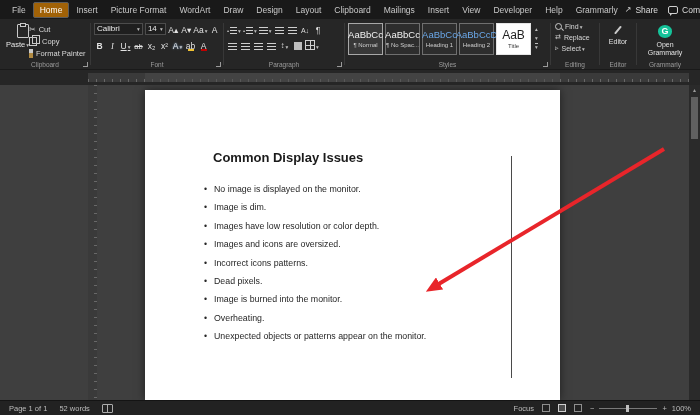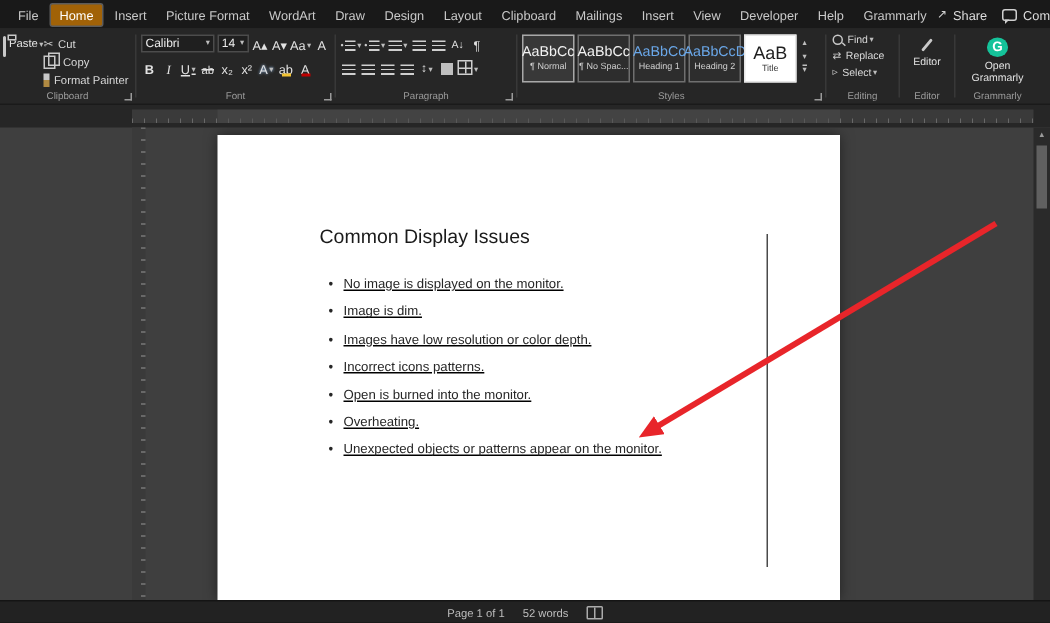--- a/index.html
+++ b/index.html
@@ -22,21 +22,21 @@
           border-bottom:1px solid #1a1a1a;box-sizing:border-box;z-index:4;}
   .rgroup{position:relative;height:100%;box-sizing:border-box;padding:2px 2px 11px 2px;flex:0 0 auto;}
   .glabel{position:absolute;bottom:1px;left:0;right:0;text-align:center;font-size:6.5px;color:#9b9b9b;}
   .gsep{width:1px;background:#383838;margin:4px 0;flex:0 0 auto;}
   .dlg{position:absolute;right:2px;bottom:2px;width:4px;height:4px;
        border-right:1px solid #9a9a9a;border-bottom:1px solid #9a9a9a;}
   .dd::after{content:'▾';font-size:5.5px;color:#bdbdbd;margin-left:1px;vertical-align:middle;}
 
   
   .clip-wrap{display:flex;height:100%;}
-  .paste-btn{display:flex;flex-direction:row;align-items:flex-start;width:27px;padding-top:3px;gap:2px;}
+  .paste-btn{display:flex;flex-direction:column;align-items:flex-end;width:27px;padding-top:3px;gap:2px;}
   .clip-icon{width:10px;height:12px;border:1px solid #c9c9c9;border-radius:1px;position:relative;background:#262626;}
   .clip-icon::before{content:'';position:absolute;top:-2px;left:2px;width:4px;height:2px;background:#262626;border:1px solid #c9c9c9;}
   .paste-lbl{font-size:7.5px;color:#e6e6e6;}
   .small-col{display:flex;flex-direction:column;gap:3px;padding-top:4px;}
   .sbtn{display:flex;align-items:center;gap:3px;font-size:7.5px;color:#d8d8d8;white-space:nowrap;}
   .ic-scissors{font-size:8px;color:#c9c9c9;line-height:1;}
   .ic-copy{position:relative;width:6px;height:7px;border:1px solid #c9c9c9;margin-right:2px;}
   .ic-copy::after{content:'';position:absolute;left:2px;top:-3px;width:6px;height:7px;border:1px solid #c9c9c9;}
   .ic-brush{width:4px;height:9px;background:linear-gradient(#c9c9c9 45%,#b08a42 45%);}
 
@@ -110,36 +110,36 @@
     background-size:100% 3px;background-position:0 bottom;background-repeat:no-repeat;}
   .hr-page{position:absolute;left:145px;width:415px;top:3px;height:9px;background:#4a4a4a;opacity:.55;}
   .ruler-v{position:absolute;left:88px;top:85px;width:9px;height:315px;background:#3a3a3a;z-index:3;
     background-image:repeating-linear-gradient(to bottom,#686868 0 1px,transparent 1px 8px);
     background-size:3px 100%;background-repeat:no-repeat;background-position:right 0;}
 
   
   .docarea{position:absolute;top:85px;left:0;right:0;height:315px;background:#3f3f3f;overflow:hidden;}
   .page{position:absolute;left:145px;top:5px;width:415px;height:310px;background:#fff;
         box-shadow:0 0 9px rgba(0,0,0,.5);}
-  .doc-title{position:absolute;left:68px;top:60px;font-size:13px;color:#1a1a1a;margin:0;font-weight:normal;}
-  .doc-list{position:absolute;left:16px;top:90px;right:20px;margin:0;padding:0;list-style:none;text-decoration:underline;}
+  .doc-title{position:absolute;left:68px;top:60px;font-size:13px;color:#1a1a1a;margin:0;font-weight:bold;}
+  .doc-list{position:absolute;left:1px;top:90px;right:20px;margin:0;padding:0;list-style:none;}
   .doc-list li{position:relative;padding-left:68px;font-size:8.8px;color:#262626;line-height:18.4px;white-space:nowrap;}
   .doc-list li::before{content:'•';position:absolute;left:58px;color:#262626;}
   .caret{display:inline-block;width:1px;height:9px;background:#000;vertical-align:-1px;margin-left:1px;}
   .vline{position:absolute;left:366px;top:66px;width:1px;height:222px;background:#4a4a4a;}
   .annot-arrow{position:absolute;left:0;top:0;width:700px;height:315px;}
 
   
   .scroll{position:absolute;right:0;top:0;width:11px;height:315px;background:#2a2a2a;}
   .scroll-up{height:11px;color:#9a9a9a;font-size:6px;text-align:center;line-height:11px;}
   .thumb{position:absolute;top:12px;left:2px;right:2px;height:42px;background:#606060;}
 
   
   .statusbar{position:absolute;left:0;right:0;bottom:0;height:15px;background:#222;border-top:1px solid #141414;
-             display:flex;align-items:center;font-size:7.5px;color:#bdbdbd;padding:0 9px;gap:12px;box-sizing:border-box;z-index:5;justify-content:center;}
+             display:flex;align-items:center;font-size:7.5px;color:#bdbdbd;padding:0 9px;gap:12px;box-sizing:border-box;z-index:5;}
   .ic-book{width:9px;height:7px;border:1px solid #ababab;border-radius:1px;position:relative;}
   .ic-book::after{content:'';position:absolute;left:4px;top:0;bottom:0;width:1px;background:#ababab;}
   .sb-right{margin-left:auto;display:flex;align-items:center;gap:8px;}
   .view-ic{width:8px;height:8px;border:1px solid #8f8f8f;box-sizing:border-box;}
   .view-ic.active{background:#4d4d4d;border-color:#cfcfcf;}
   .zoom{display:flex;align-items:center;gap:5px;}
   .zoom-track{position:relative;width:58px;height:1px;background:#7a7a7a;}
   .zoom-thumb{position:absolute;left:27px;top:-3px;width:3px;height:7px;background:#bfbfbf;}
 </style>
 </head>
@@ -358,22 +358,24 @@
   </div>
   <div class="ruler-v"></div>
 
   <div class="docarea">
     <div class="page">
       <h1 class="doc-title">Common Display Issues</h1>
       <ul class="doc-list">
         <li><span>No image is displayed on the monitor.</span></li>
         <li><span>Image is dim.</span></li>
         <li><span>Images have low resolution or color depth.</span></li>
+        <li><span>Images and icons are oversized.</span></li>
         <li><span>Incorrect icons patterns.</span></li>
-        <li><span>Open is burned into the monitor.</span></li>
+        <li><span>Dead pixels.</span></li>
+        <li><span>Image is burned into the monitor.</span></li>
         <li><span>Overheating.</span></li>
         <li><span>Unexpected objects or patterns appear on the monitor.</span></li>
       </ul>
       <div class="vline"></div>
     </div>
 
     <svg class="annot-arrow" viewBox="0 0 700 315">
       <defs>
         <marker id="ah" markerUnits="userSpaceOnUse" markerWidth="16" markerHeight="14" refX="3" refY="7" orient="auto">
           <path d="M0,0 L16,7 L0,14 z" fill="#e8252a"></path>
@@ -385,15 +387,29 @@
     <div class="scroll">
       <div class="scroll-up">▴</div>
       <div class="thumb"></div>
     </div>
   </div>
 
   <div class="statusbar">
     <span>Page 1 of 1</span>
     <span>52 words</span>
     <span class="ic-book"></span>
+    <div class="sb-right">
+      <span>Focus</span>
+      <span class="view-ic"></span>
+      <span class="view-ic active"></span>
+      <span class="view-ic"></span>
+      <div class="zoom">
+        <span>−</span>
+        <div class="zoom-track">
+          <div class="zoom-thumb"></div>
+        </div>
+        <span>+</span>
+        <span>100%</span>
+      </div>
+    </div>
   </div>
 
 </div>
 
 </body></html>

